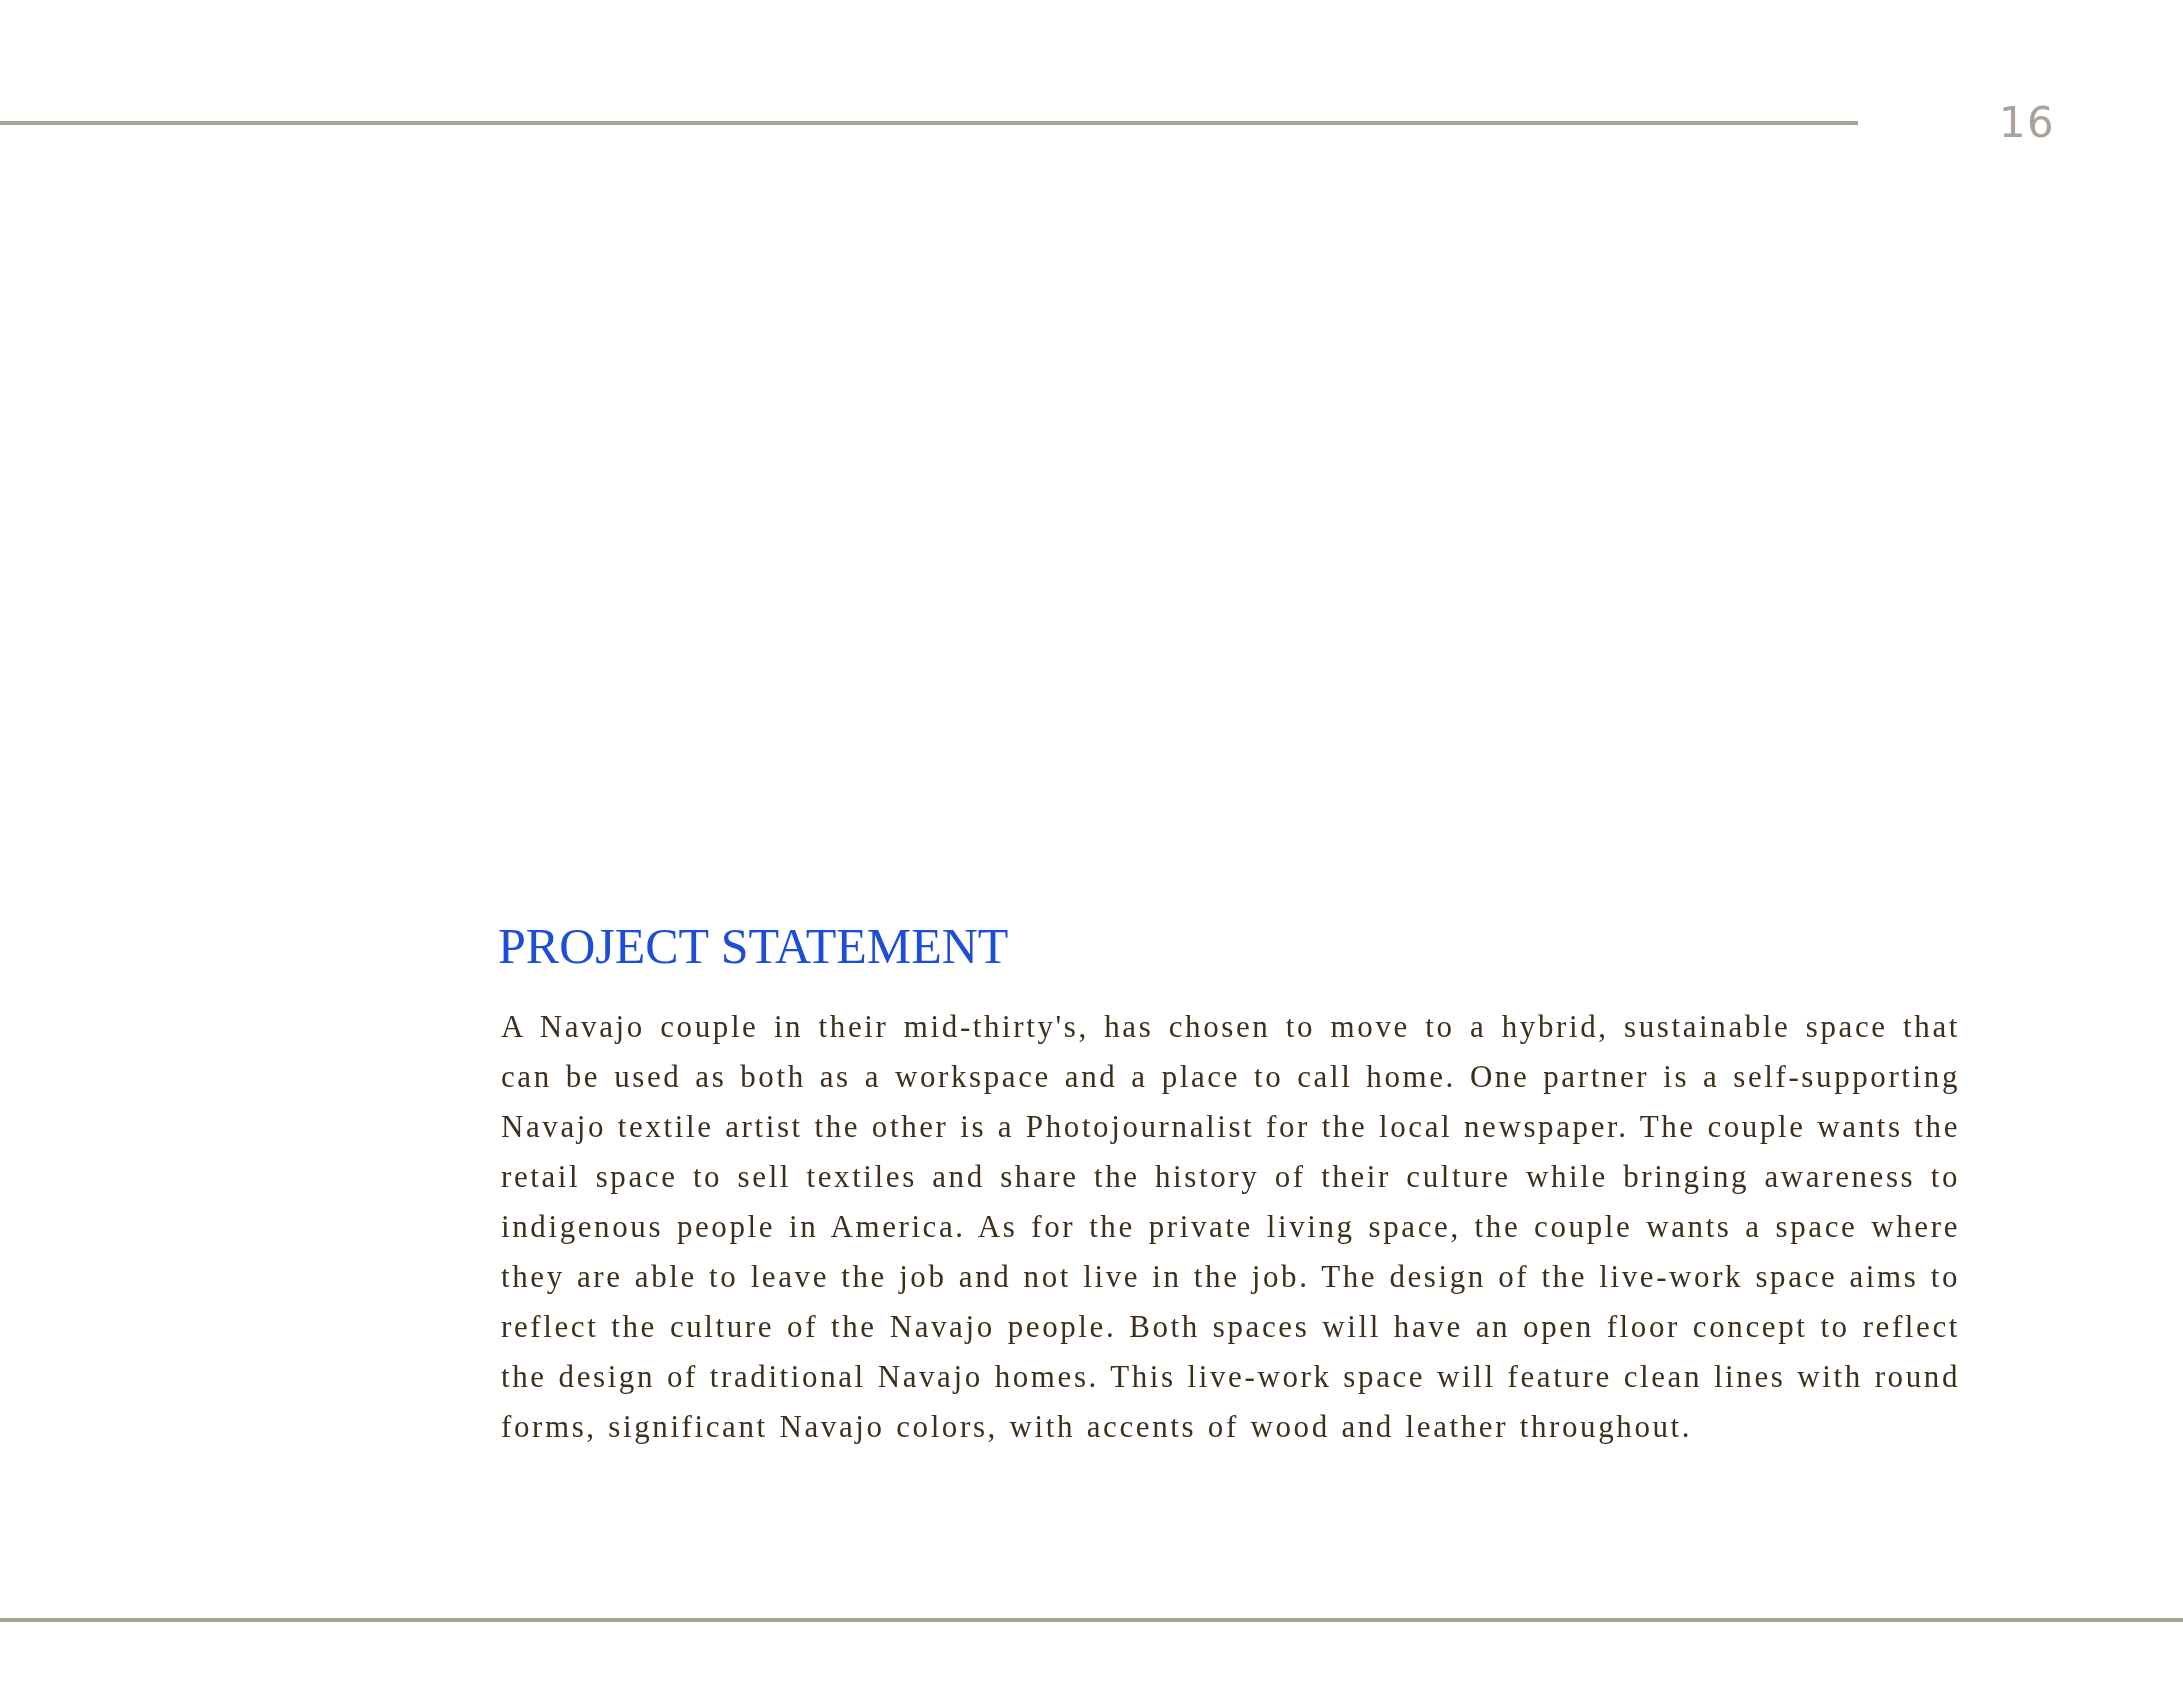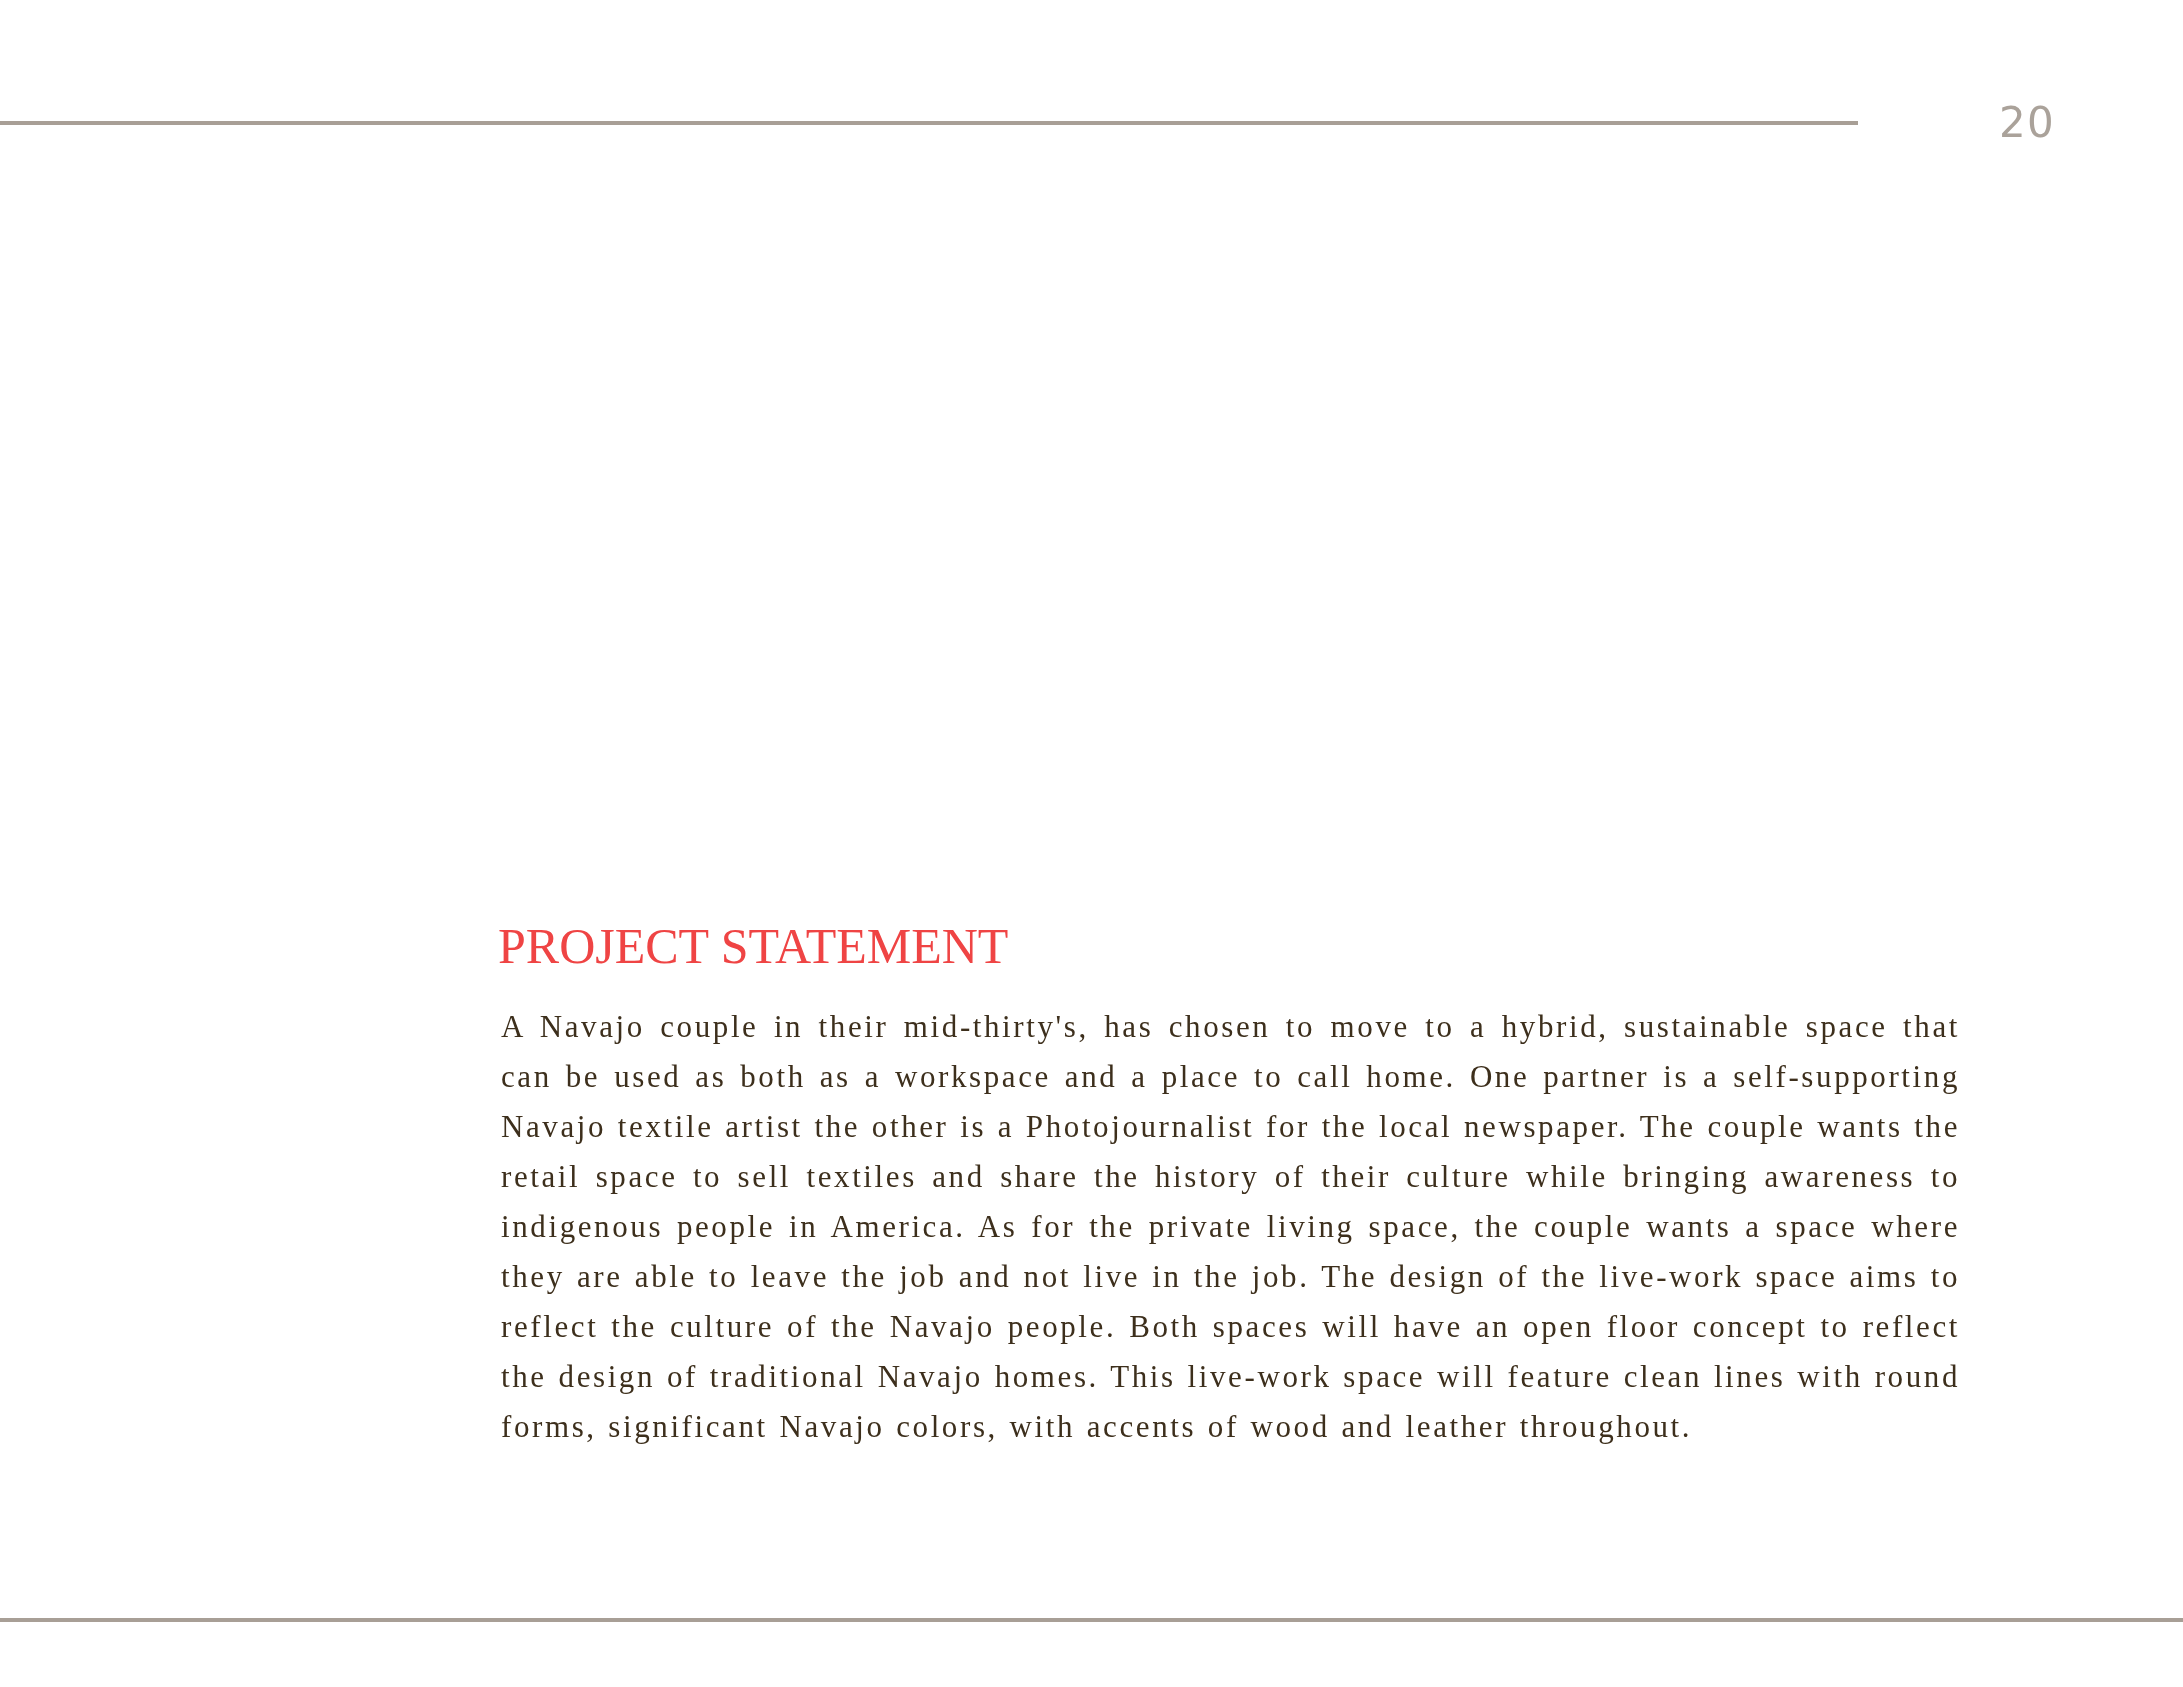--- a/index.html
+++ b/index.html
@@ -35,21 +35,21 @@
       position: absolute;
       left: 498px;
       top: 913px;
       width: 1465px;
     }
     .section-title {
       font-family: "Liberation Serif", serif;
       font-weight: normal;
       font-size: 50px;
       line-height: 66px;
-      color: #ef4444;
+      color: #1d4ed8;
       margin: 0 0 22.5px 0;
       letter-spacing: 0px;
     }
     .body-text {
       font-family: "Liberation Serif", serif;
       font-size: 31px;
       line-height: 50px;
       color: #3d2f1c;
       text-align: justify;
       letter-spacing: 2.6px;
@@ -63,21 +63,21 @@
       width: 2183px;
       height: 4px;
       background: #a89f96;
     }
   </style>
 </head>
 <body>
 
 <div class="top-rule"></div>
 
-<div class="page-number">20</div>
+<div class="page-number">16</div>
 
 <div class="content">
   <h1 class="section-title">PROJECT STATEMENT</h1>
   <p class="body-text">A Navajo couple in their mid-thirty's, has chosen to move to a hybrid, sustainable space that can be used as both as a workspace and a place to call home. One partner is a self-supporting Navajo textile artist the other is a Photojournalist for the local newspaper. The couple wants the retail space to sell textiles and share the history of their culture while bringing awareness to indigenous people in America. As for the private living space, the couple wants a space where they are able to leave the job and not live in the job. The design of the live-work space aims to reflect the culture of the Navajo people. Both spaces will have an open floor concept to reflect the design of traditional Navajo homes. This live-work space will feature clean lines with round forms, significant Navajo colors, with accents of wood and leather throughout.</p>
 </div>
 
 <div class="bottom-rule"></div>
 
 
 </body></html>

